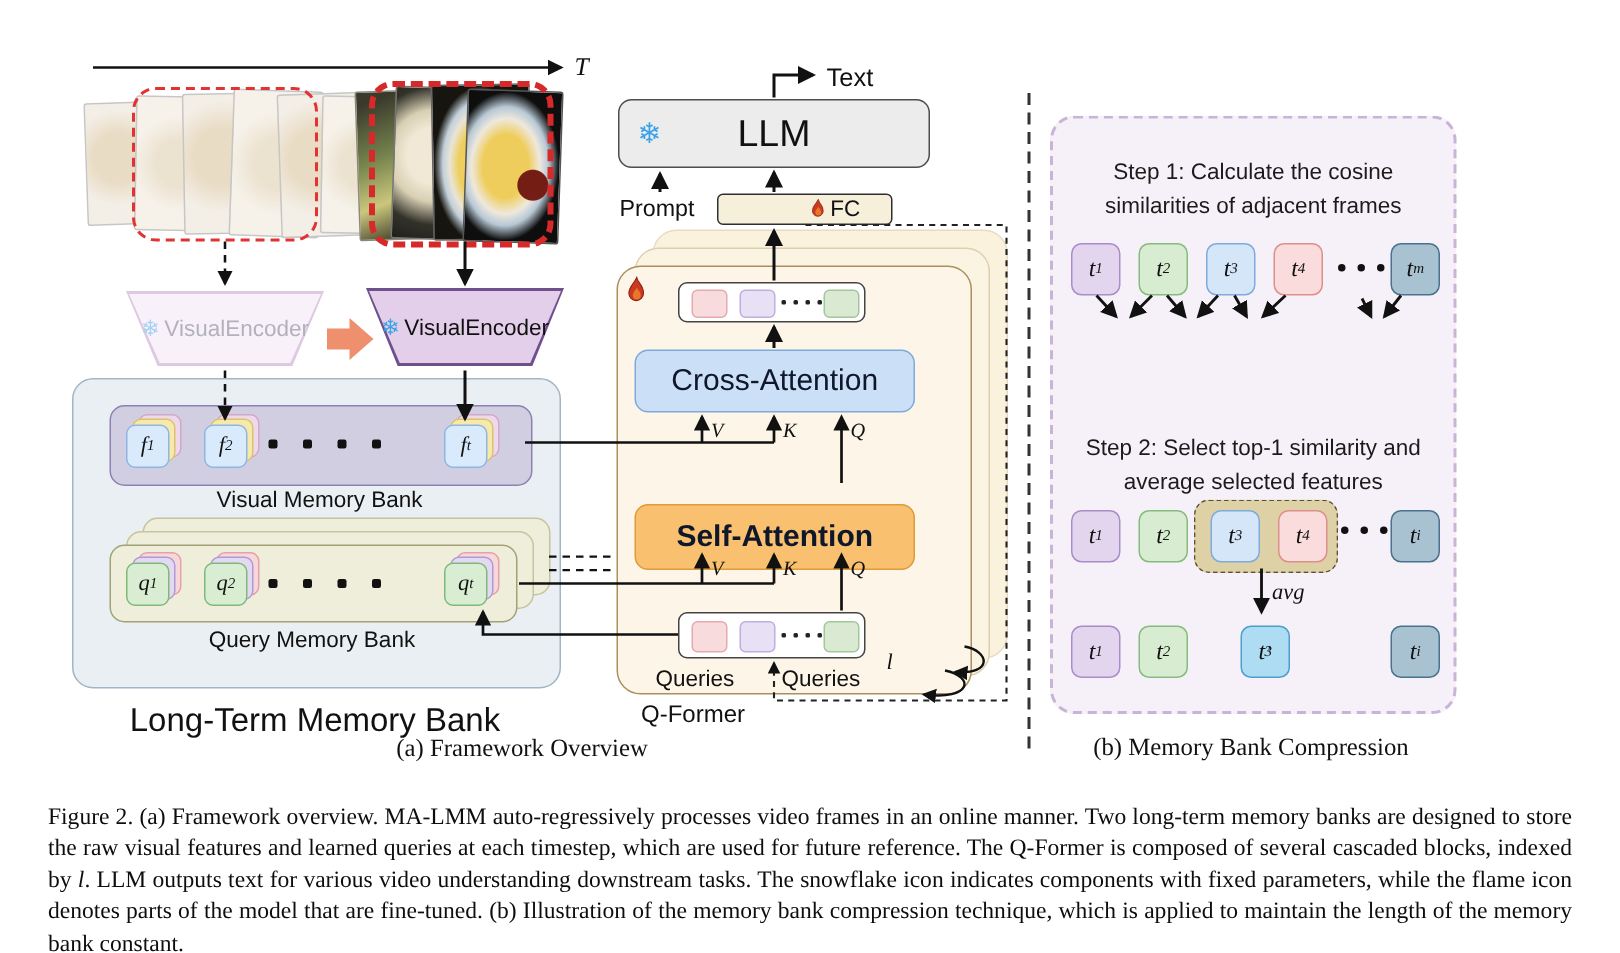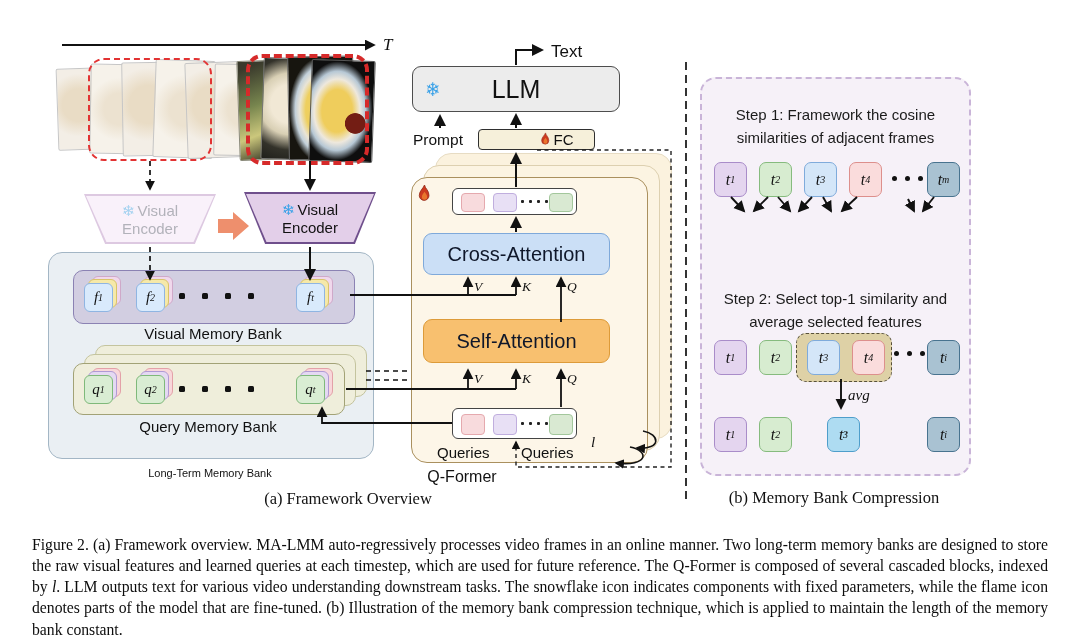--- a/index.html
+++ b/index.html
@@ -15,36 +15,36 @@
   .vf.live3{border-color:#666;background:radial-gradient(ellipse at 50% 52%, #eecf5e 0 34%, #e9e4d6 47%, #c2d0da 57%, #17150f 70%);}
   .vf.live4{border-color:#555;background:
       radial-gradient(circle at 72% 62%, #731d14 0 13%, rgba(0,0,0,0) 14%),
       radial-gradient(ellipse at 42% 50%, #efcd5c 0 30%, #eee8dd 45%, #b7c8d5 56%, #0e0e0e 70%);}
   .kf{position:absolute;border-radius:16px;}
   .kf1{border:2.5px dashed #e23333;}
   .kf2{border:4px dashed #d62a2a;}
   
   .trap{position:absolute;clip-path:polygon(0 0,100% 0,84% 100%,16% 100%);}
   .trap .inner{position:absolute;inset:2px;clip-path:polygon(0 0,100% 0,84% 100%,16% 100%);}
-  .trap .tl{position:absolute;inset:0;display:flex;flex-direction:column;align-items:center;
+  .trap .tl{position:absolute;inset:0;display:flex;flex-direction:row;align-items:center;
             justify-content:center;font-size:15px;line-height:17px;}
   .trap.faded{background:#ddc9e1;}
   .trap.faded .inner{background:#f9f1fa;}
   .trap.faded .tl{color:#b2b2ba;}
   .trap.active{background:#6f4f8c;}
   .trap.active .inner{background:#e3cfe9;}
   .snow{font-family:"DejaVu Sans",sans-serif;color:#3ba2e8;margin-right:3px;}
   .snow.pale{color:#a5d2f0;}
   
   .ltm{background:#eaeff3;border:1.6px solid #a3b6c5;border-radius:14px;}
   .vbank{background:#d2cee1;border:1.5px solid #8b82b3;border-radius:10px;}
   .qpanel{background:#efeedb;border:1.4px solid #c4c49e;border-radius:10px;}
   .qpanel.front{border-color:#a2a276;}
   .banklabel{font-size:15px;text-align:center;color:#111;}
-  .biglabel{font-size:11px;text-align:center;color:#111;}
+  .biglabel{font-size:22px;text-align:center;color:#111;}
   .serifcap{font-family:"Liberation Serif",serif;font-size:16.5px;text-align:center;color:#111;}
   
   .tokrow{position:absolute;}
   .tokstack{position:absolute;width:39px;height:38px;}
   .tokstack span{position:absolute;width:27px;height:27px;border-radius:6px;}
   .tokstack .c3{left:8px;top:0;}
   .tokstack .c2{left:4px;top:3px;}
   .tokstack .c1{left:0;top:7px;display:flex;align-items:center;justify-content:center;
       font-family:"Liberation Serif",serif;font-style:italic;font-size:15px;color:#111;}
   .fstack .c3{background:#f0d8ec;border:1px solid #cfa9c9;}
@@ -248,21 +248,21 @@
     <span class="tinydots" style="left:68px;top:11px;">
         <i></i>
         <i></i>
         <i></i>
         <i></i>
       </span>
     <span class="q qg" style="left:96px;top:4px;width:22px;height:17px;"></span>
   </div>
 
   <div class="attn cross" style="left:423px;top:233px;width:185px;height:40px;">Cross-Attention</div>
-  <div class="attn self" style="left:423px;top:319px;width:185px;height:42px;">Self-Attention</div>
+  <div class="attn self" style="left:423px;top:336px;width:185px;height:42px;font-weight:bold;">Self-Attention</div>
 
   <div class="tokbar" style="left:452px;top:408px;width:123px;height:29px;">
     <span class="q qp" style="left:8px;top:5px;width:22px;height:19px;"></span>
     <span class="q qv" style="left:40px;top:5px;width:22px;height:19px;"></span>
     <span class="tinydots" style="left:68px;top:13px;">
         <i></i>
         <i></i>
         <i></i>
         <i></i>
       </span>
@@ -275,21 +275,21 @@
   </div>
   <div class="fcbox" style="left:478px;top:129px;width:75px;height:19px;padding-left:40px;">
     <svg class="flame" width="11" height="15" viewBox="0 0 20 26">
         <path d="M10 1 C11 6 16 8 16 15 a6.5 6.5 0 0 1 -13 0 C3 9 8 6 10 1 Z" fill="#cc3a1f" stroke="#8e2312" stroke-width="1"></path>
         <path d="M10 10 c2 3 3.5 4 3.5 7 a3.5 3.5 0 0 1 -7 0 c0-3 2-4.5 3.5-7 Z" fill="#e8762d"></path>
       </svg>
     <span>FC</span>
   </div>
 
   <div class="pb" style="left:700px;top:77px;width:267px;height:395px;">
-    <div class="steptxt" style="top:27px;">Step 1: Framework the cosine</div>
+    <div class="steptxt" style="top:27px;">Step 1: Calculate the cosine</div>
     <div class="steptxt" style="top:50px;">similarities of adjacent frames</div>
     <div class="brow brow1" style="top:83px;">
         <div class="chip c-purple">
           <i>t</i>
           <sub>1</sub>
         </div>
         <div class="chip c-green">
           <i>t</i>
           <sub>2</sub>
         </div>

